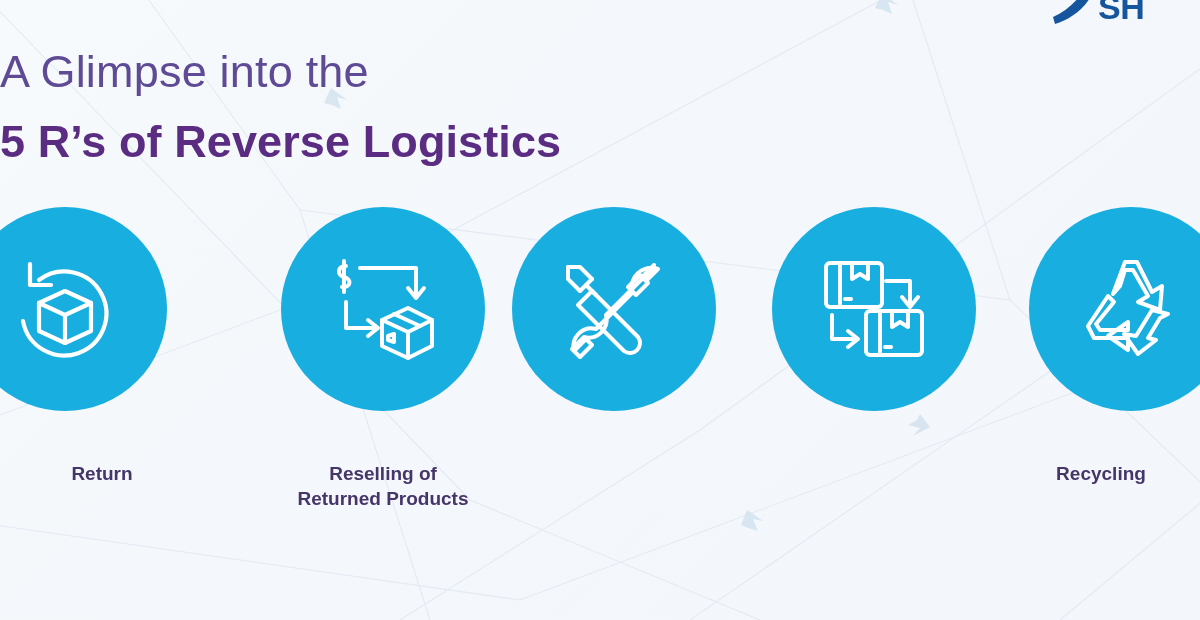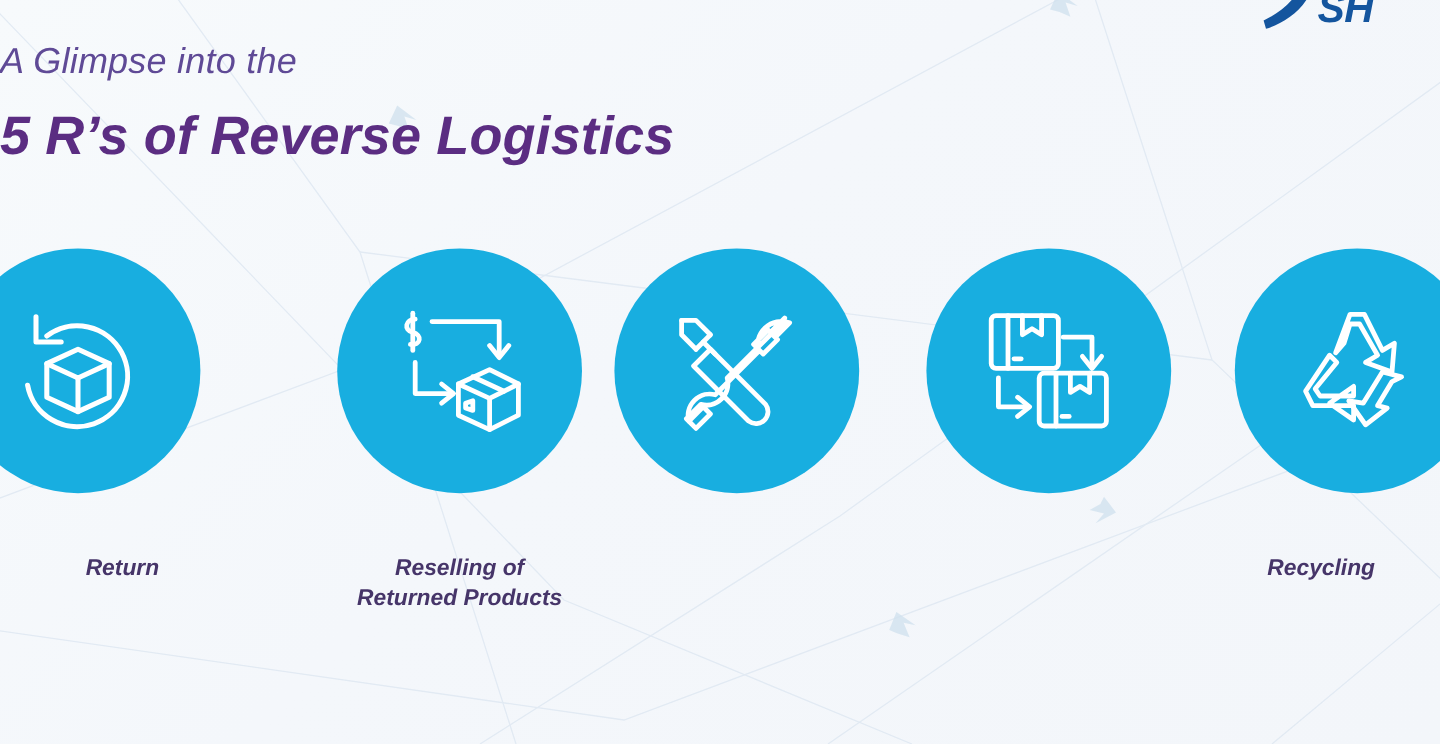--- a/index.html
+++ b/index.html
@@ -12,21 +12,20 @@
     overflow: hidden;
     font-family: "Liberation Sans", sans-serif;
     background: #f5f8fb;
   }
   #infographic {
     position: relative;
     width: 1200px;
     height: 620px;
     background: linear-gradient(135deg, #f7fafc 0%, #f4f7fb 45%, #f3f6fa 100%);
     overflow: hidden;
-    font-style: italic;
   }
 
   
   .bg-lines {
     position: absolute;
     inset: 0;
     width: 1200px;
     height: 620px;
     pointer-events: none;
   }
@@ -52,26 +51,27 @@
   }
 
   
   .heading-block {
     position: absolute;
     left: 0px;
     top: 36px;
     width: 700px;
   }
   .title-line1 {
-    font-size: 30px;
+    font-size: 45px;
     font-weight: 400;
     color: #5f4a96;
     letter-spacing: 0.2px;
     line-height: 1.08;
     white-space: nowrap;
+    margin-top: 12px;
   }
   .title-line2 {
     font-size: 45px;
     font-weight: bold;
     color: #5b2d82;
     letter-spacing: 0.1px;
     line-height: 1.12;
     margin-top: 20px;
     white-space: nowrap;
   }

